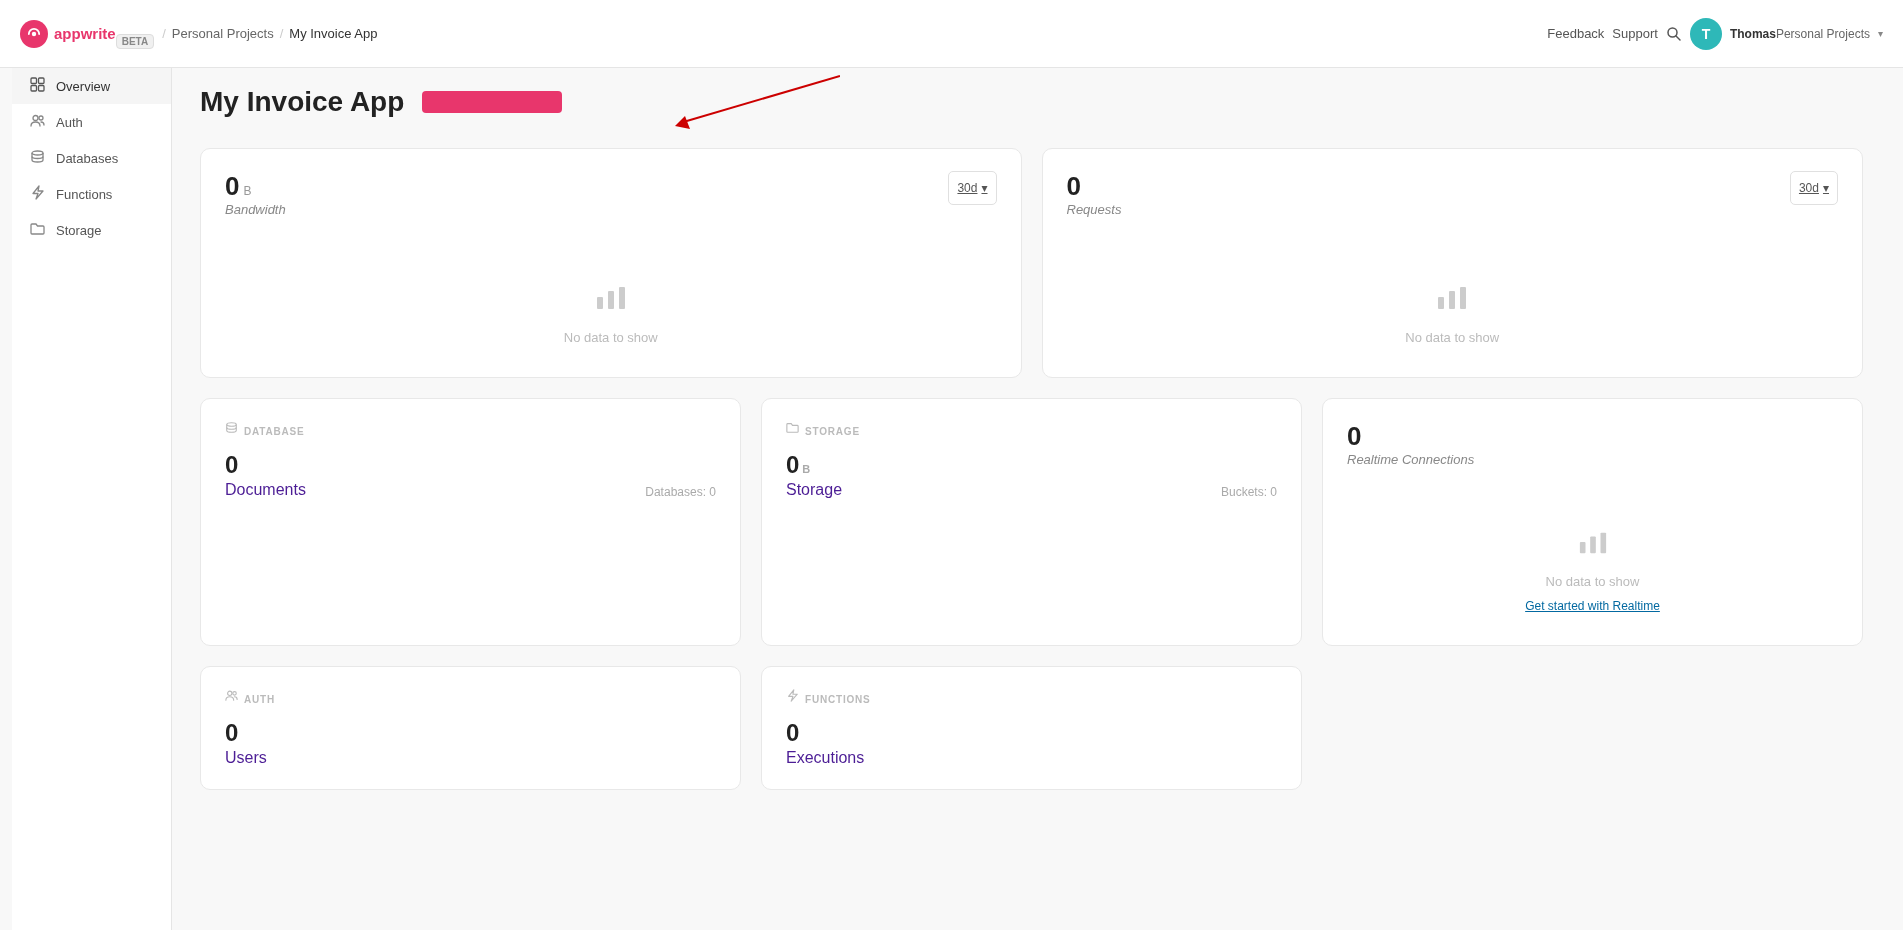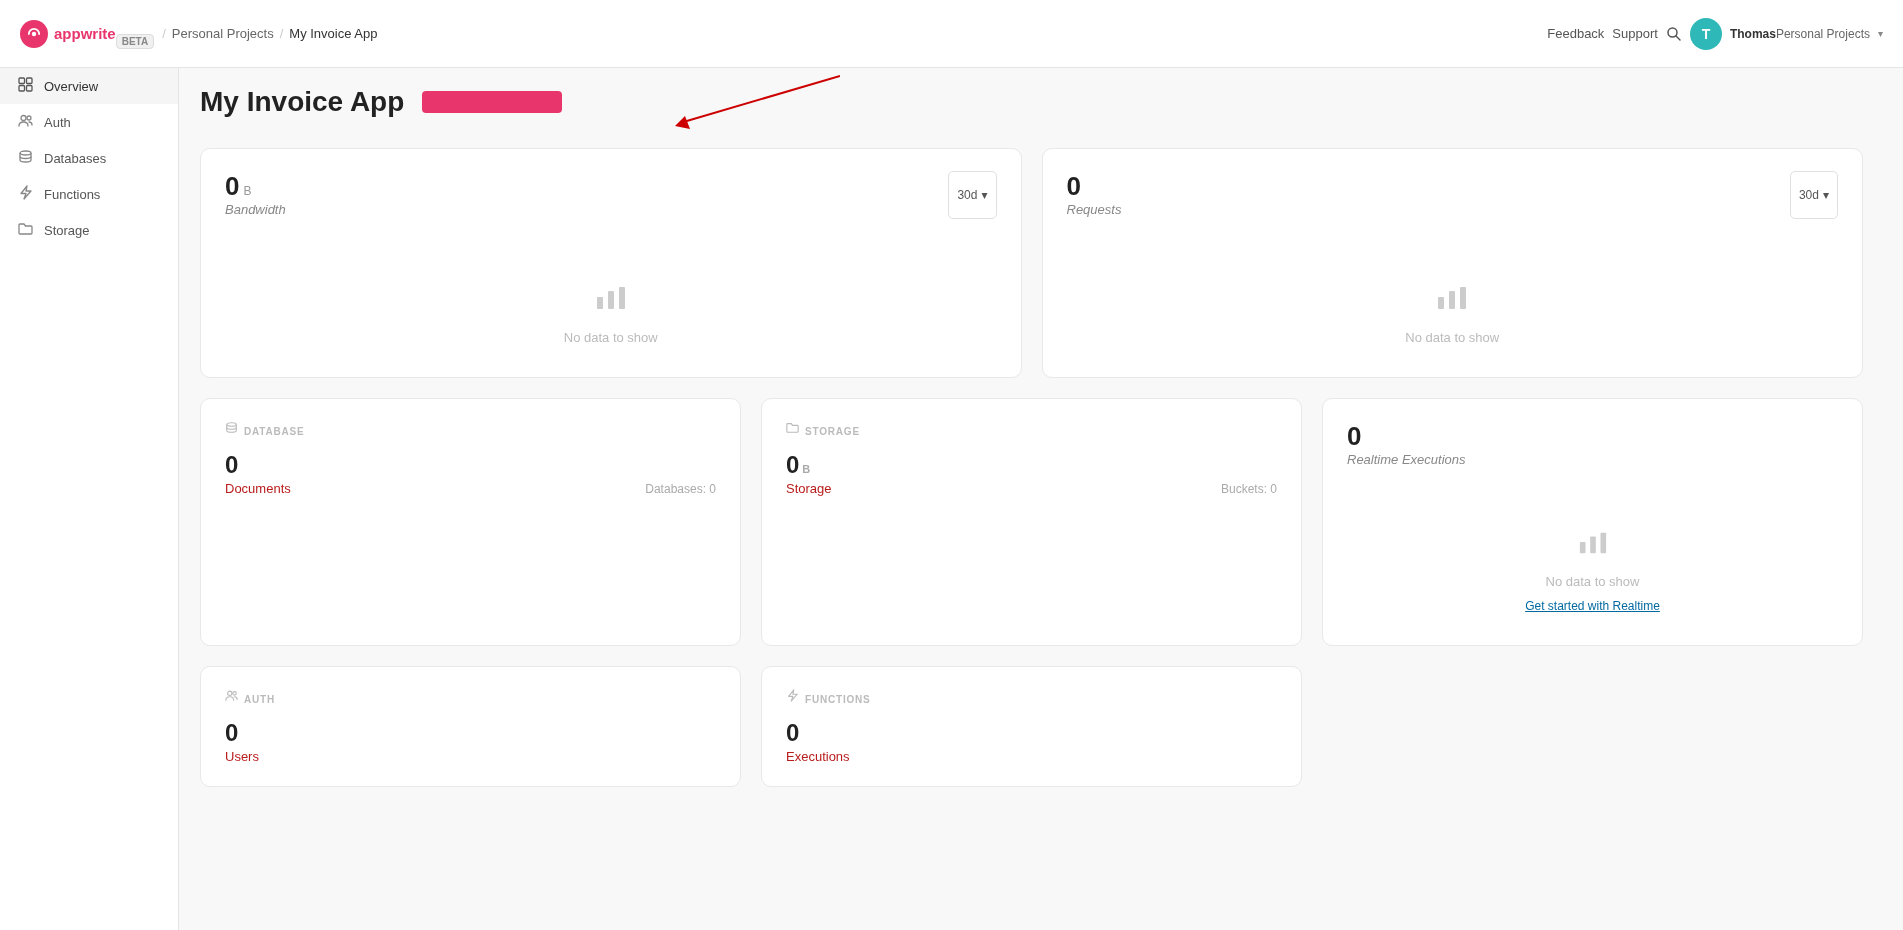--- a/index.html
+++ b/index.html
@@ -101,30 +101,30 @@
 
     
     .layout {
       display: flex;
       margin-top: 56px;
       min-height: calc(100vh - 56px);
     }
 
     
     .sidebar {
-      width: 179px;
+      width: 160px;
       background: #fff;
       border-right: 1px solid #e5e5e5;
       display: flex;
       flex-direction: column;
       padding: 12px 0;
       position: fixed;
       top: 56px;
       bottom: 0;
-      left: 0;
+      left: 12px;
     }
     .sidebar-nav { flex: 1; }
     .sidebar-item {
       display: flex;
       align-items: center;
       gap: 10px;
       padding: 9px 16px;
       font-size: 13px;
       color: #555;
       cursor: pointer;
@@ -225,21 +225,22 @@
     }
     .card-time-select {
       display: flex;
       align-items: center;
       gap: 4px;
       font-size: 12px;
       color: #555;
       cursor: pointer;
       border: 1px solid #e0e0e0;
       border-radius: 5px;
-      padding: 16px 8px;
+      padding: 9px 8px;
+      text-decoration: underline;
     }
     .no-data-area {
       display: flex;
       flex-direction: column;
       align-items: center;
       justify-content: center;
       padding: 30px 0 10px;
       color: #bbb;
       gap: 10px;
     }
@@ -275,21 +276,21 @@
     }
     .card-stat-value {
       font-size: 24px;
       font-weight: 600;
       color: #222;
       display: flex;
       align-items: baseline;
       gap: 3px;
     }
     .card-stat-sub { font-size: 11px; color: #aaa; }
-    .card-stat-label { font-size: 13px; color: #b91c1c; }
+    .card-stat-label { font-size: 16px; color: #4c1d95; }
     .card-stat-meta { font-size: 12px; color: #aaa; }
     .get-started-link {
       font-size: 12px;
       color: #0369a1;
       text-decoration: underline;
       cursor: pointer;
       text-align: center;
     }
   </style>
 </head>
@@ -496,21 +497,21 @@
             <span class="card-stat-label">Storage</span>
           </div>
           <div class="card-stat">
             <span class="card-stat-meta">Buckets: 0</span>
           </div>
         </div>
       </div>
 
       <div class="card">
         <div class="card-value" style="font-size:26px;font-weight:600;color:#222;">0</div>
-        <div class="card-label">Realtime Executions</div>
+        <div class="card-label">Realtime Connections</div>
         <div class="no-data-area">
           <div class="no-data-icon">
             <svg width="30" height="30" viewBox="0 0 32 32" fill="none">
                 <rect x="2" y="16" width="6" height="12" rx="1" fill="#ccc"></rect>
                 <rect x="13" y="10" width="6" height="18" rx="1" fill="#ccc"></rect>
                 <rect x="24" y="6" width="6" height="22" rx="1" fill="#ccc"></rect>
               </svg>
           </div>
           <span class="no-data-text">No data to show</span>
           <a class="get-started-link">Get started with Realtime</a>

